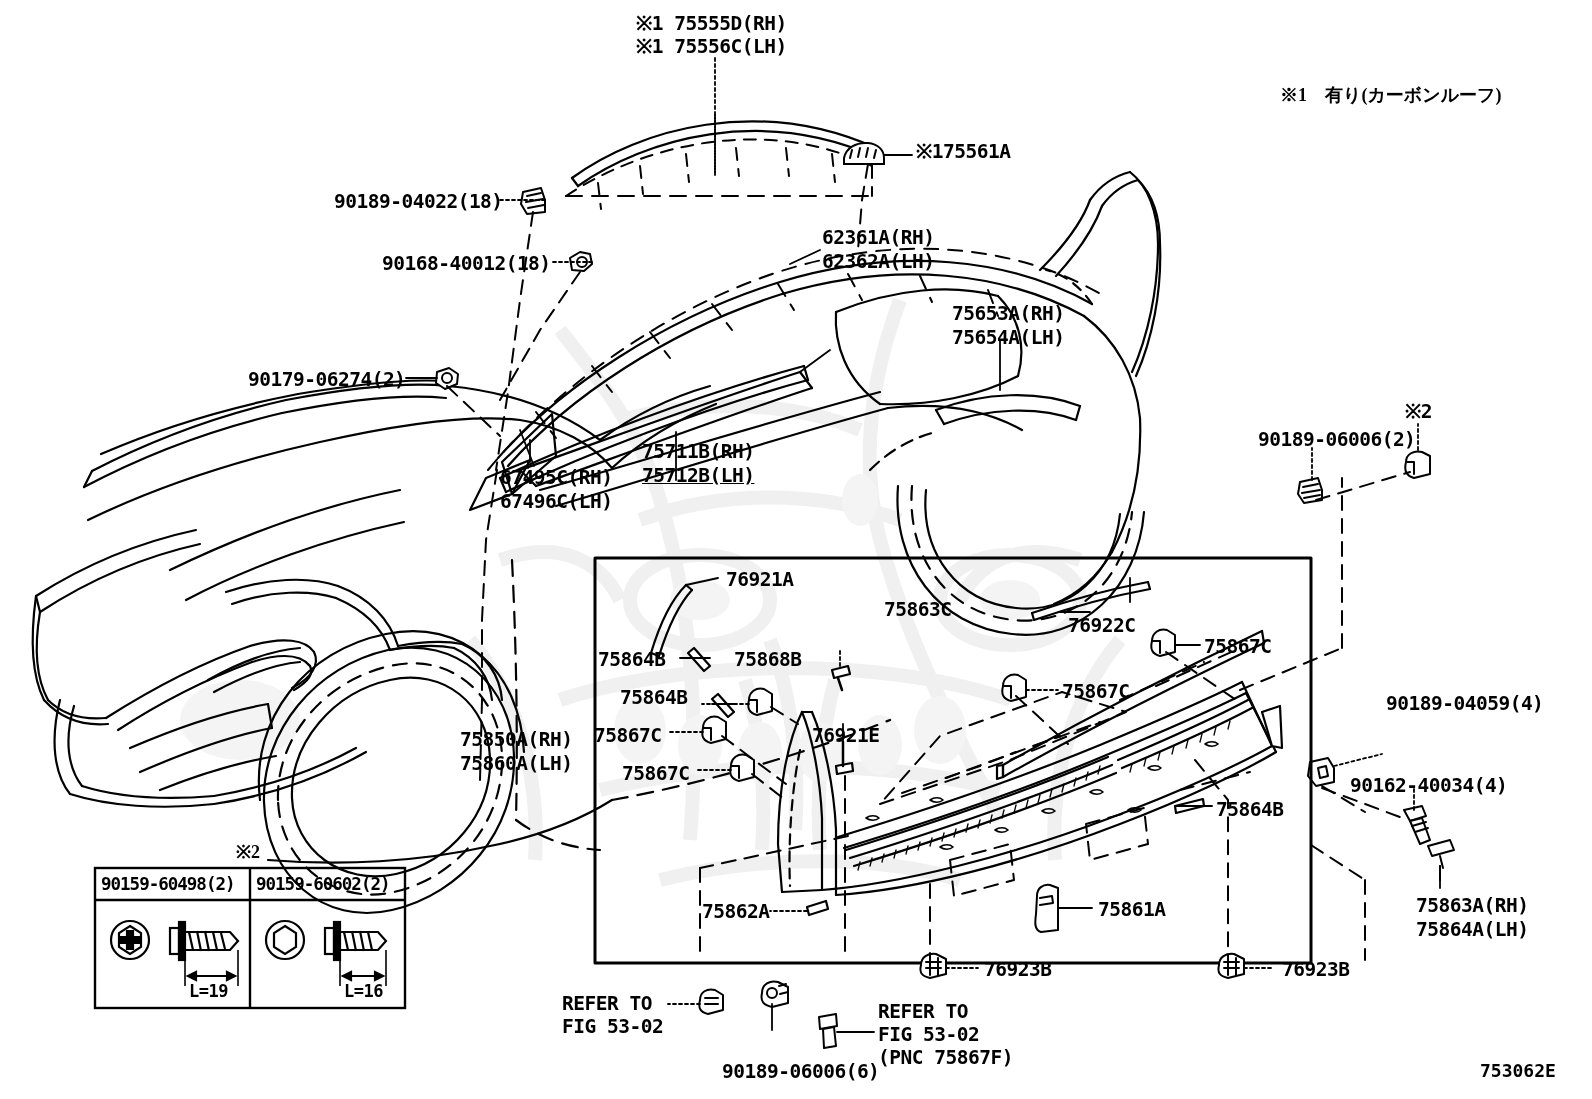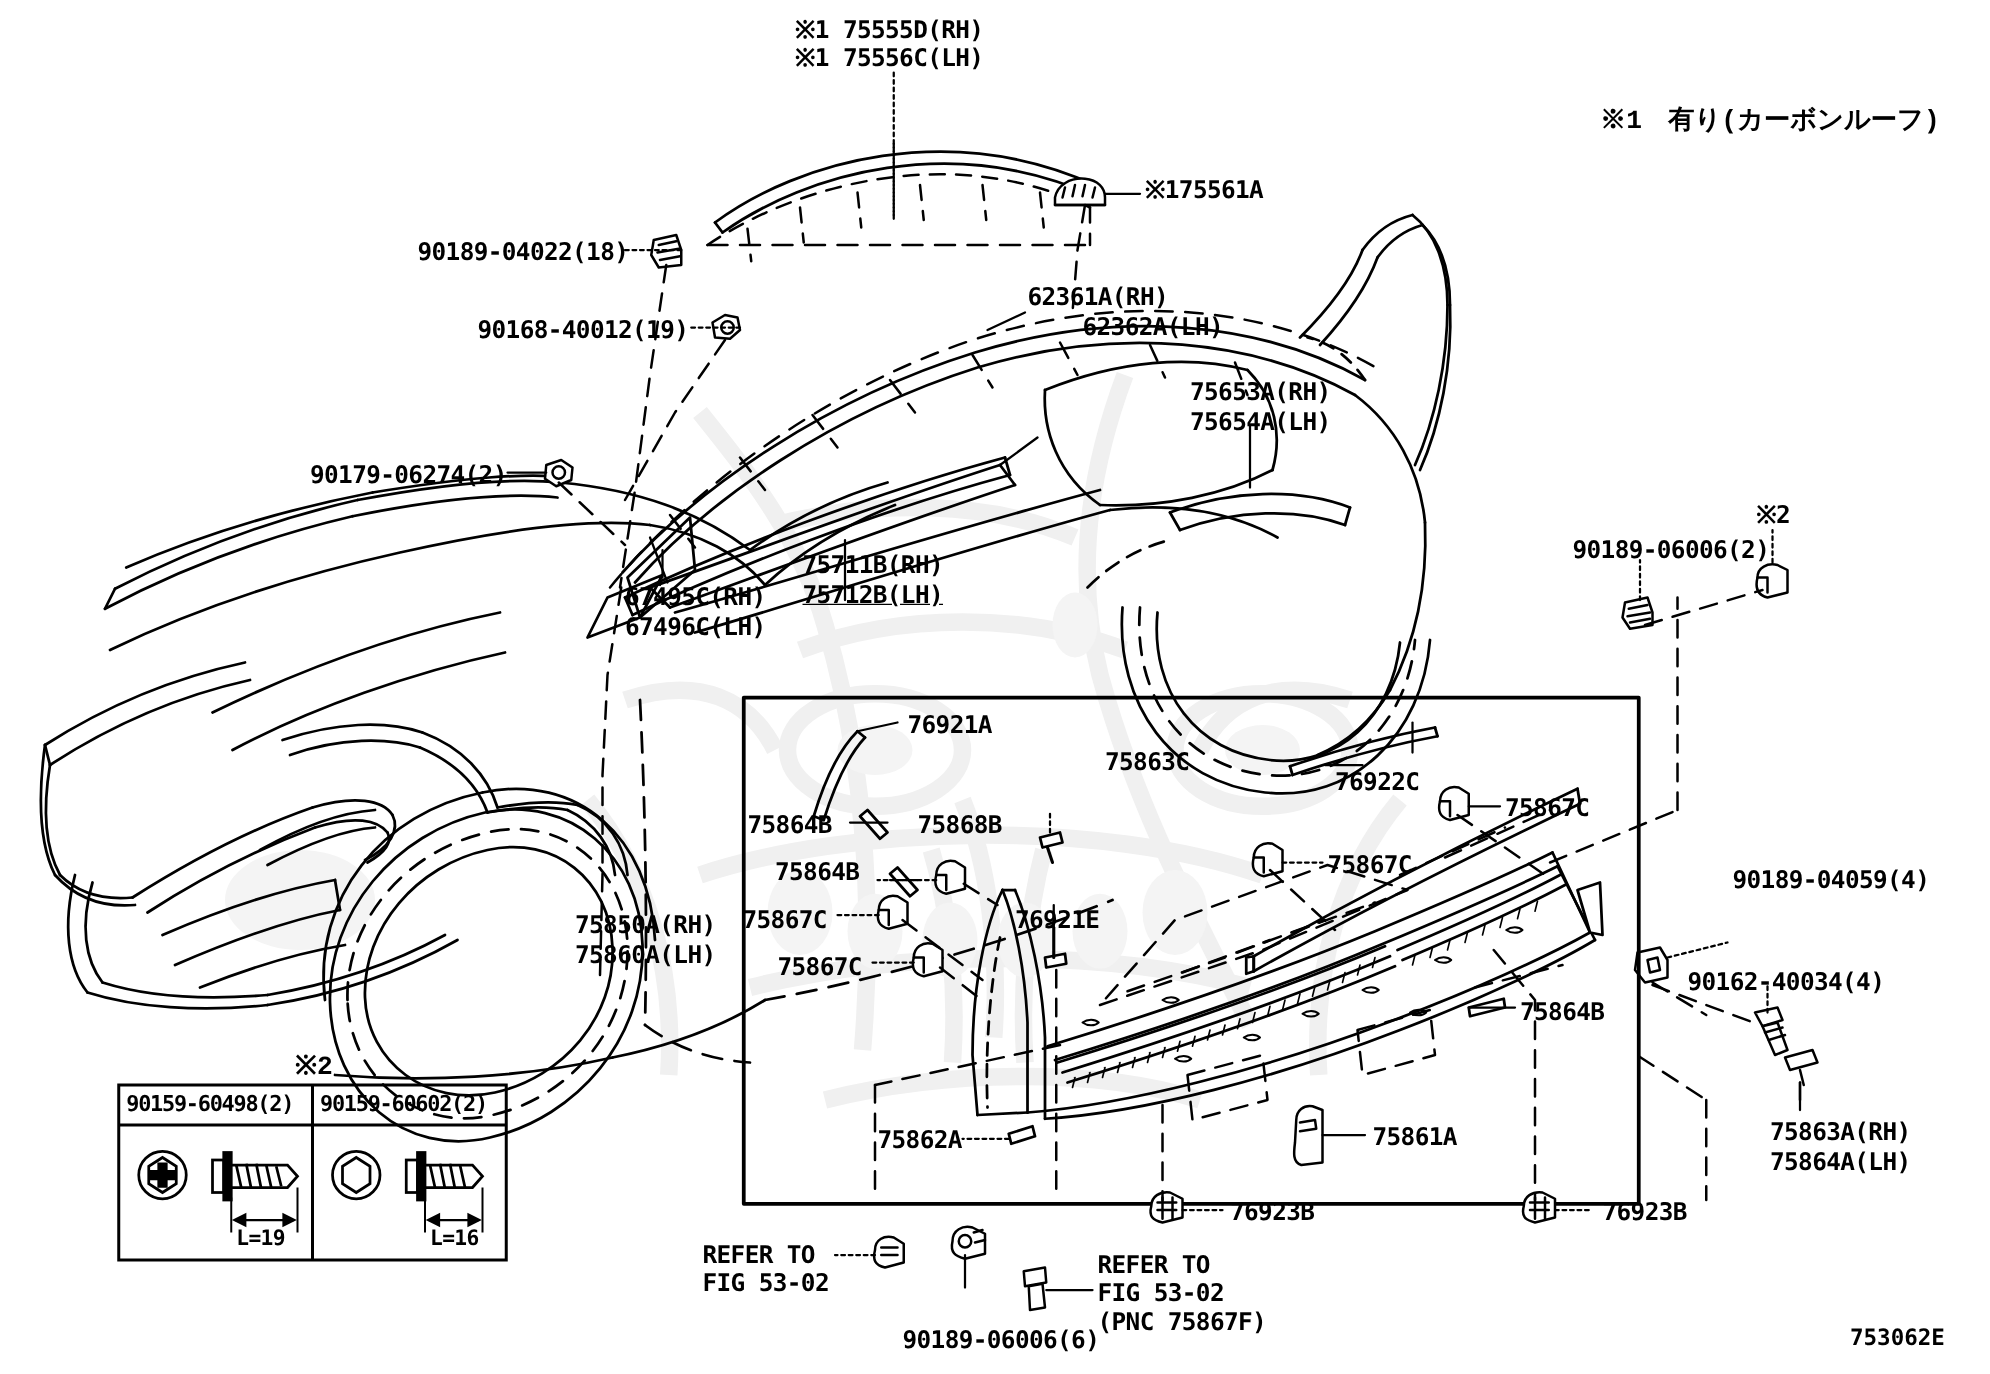--- a/index.html
+++ b/index.html
@@ -3,21 +3,21 @@
 <meta charset="utf-8">
 <style>
   html,body{margin:0;padding:0;background:#fff;}
   body{width:1592px;height:1099px;position:relative;overflow:hidden;
        font-family:"DejaVu Sans Mono","Liberation Mono",monospace;}
   #stage{position:absolute;left:0;top:0;width:1592px;height:1099px;}
   svg.layer{position:absolute;left:0;top:0;width:1592px;height:1099px;}
   .lbl{position:absolute;font-family:"DejaVu Sans Mono","Liberation Mono",monospace;
        font-weight:bold;color:#000;white-space:pre;line-height:1.22;letter-spacing:-0.5px;}
   .s20{font-size:19.5px;}
-  .jp{font-family:Liberation Mono, monospace;font-weight:bold;font-size:21px;letter-spacing:0px;}
+  .jp{font-family:Liberation Serif, serif;font-weight:bold;font-size:18px;letter-spacing:0px;}
   .figcode{font-size:18px;font-weight:bold;letter-spacing:0px;}
   .legendhdr{font-size:17.5px;font-weight:bold;letter-spacing:-1px;}
   .llen{font-size:17px;font-weight:bold;}
 </style>
 </head>
 <body>
 
 <div id="stage">
 
   <svg class="layer" viewBox="0 0 1592 1099">
@@ -539,25 +539,25 @@
     </g>
   </svg>
 
   <div class="lbl s20" style="left:636px;top:12px;">※1 75555D(RH)</div>
   <div class="lbl s20" style="left:636px;top:35px;">※1 75556C(LH)</div>
   <div class="lbl s20" style="left:916px;top:140px;">※175561A</div>
 
   <div class="lbl jp" style="left:1280px;top:85px;">※1　有り(カーボンルーフ)</div>
 
   <div class="lbl s20" style="left:334px;top:190px;">90189-04022(18)</div>
-  <div class="lbl s20" style="left:382px;top:252px;">90168-40012(19)</div>
+  <div class="lbl s20" style="left:382px;top:252px;">90168-40012(18)</div>
   <div class="lbl s20" style="left:248px;top:368px;">90179-06274(2)</div>
 
   <div class="lbl s20" style="left:822px;top:226px;">62361A(RH)</div>
-  <div class="lbl s20" style="left:822px;top:250px;margin-left:44px;">62362A(LH)</div>
+  <div class="lbl s20" style="left:822px;top:250px;">62362A(LH)</div>
 
   <div class="lbl s20" style="left:952px;top:302px;">75653A(RH)</div>
   <div class="lbl s20" style="left:952px;top:326px;">75654A(LH)</div>
 
   <div class="lbl s20" style="left:642px;top:440px;">75711B(RH)</div>
   <div class="lbl s20" style="left:642px;top:464px;text-decoration:underline;">75712B(LH)</div>
 
   <div class="lbl s20" style="left:500px;top:466px;">67495C(RH)</div>
   <div class="lbl s20" style="left:500px;top:490px;">67496C(LH)</div>
 

